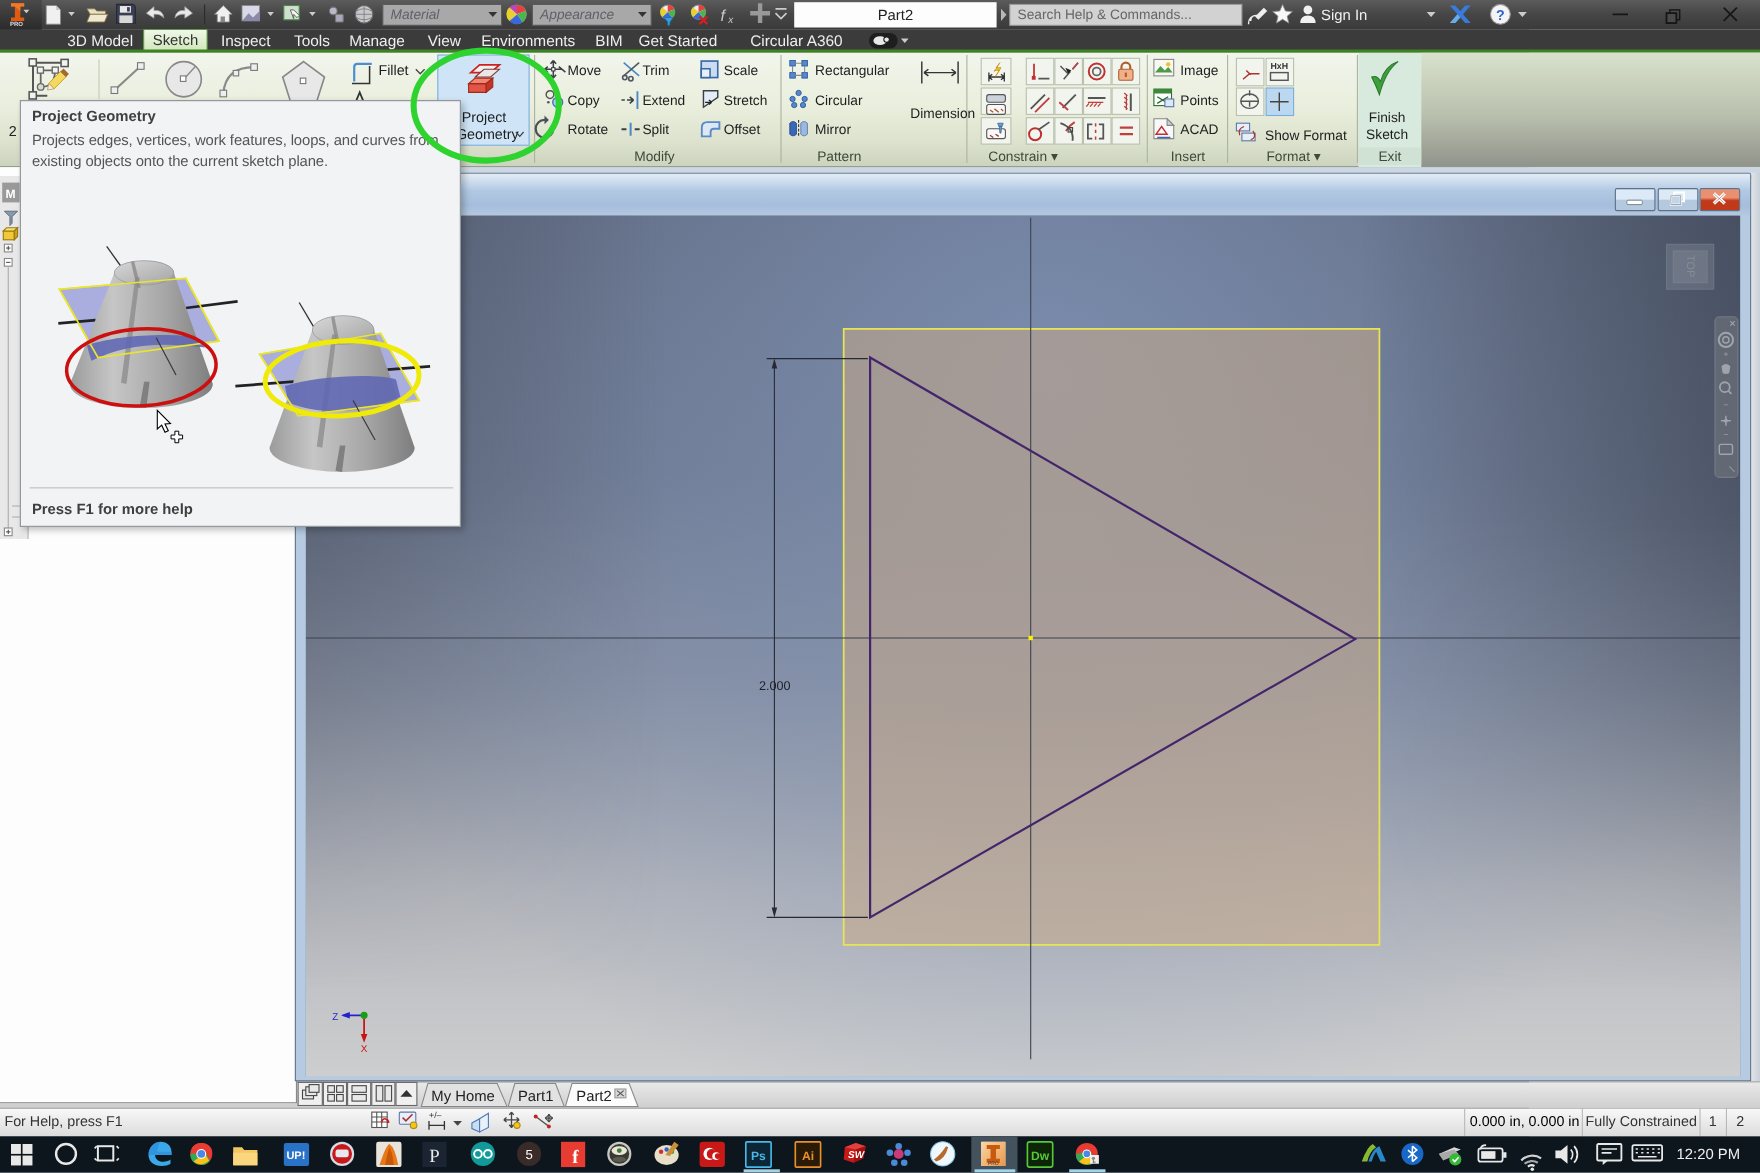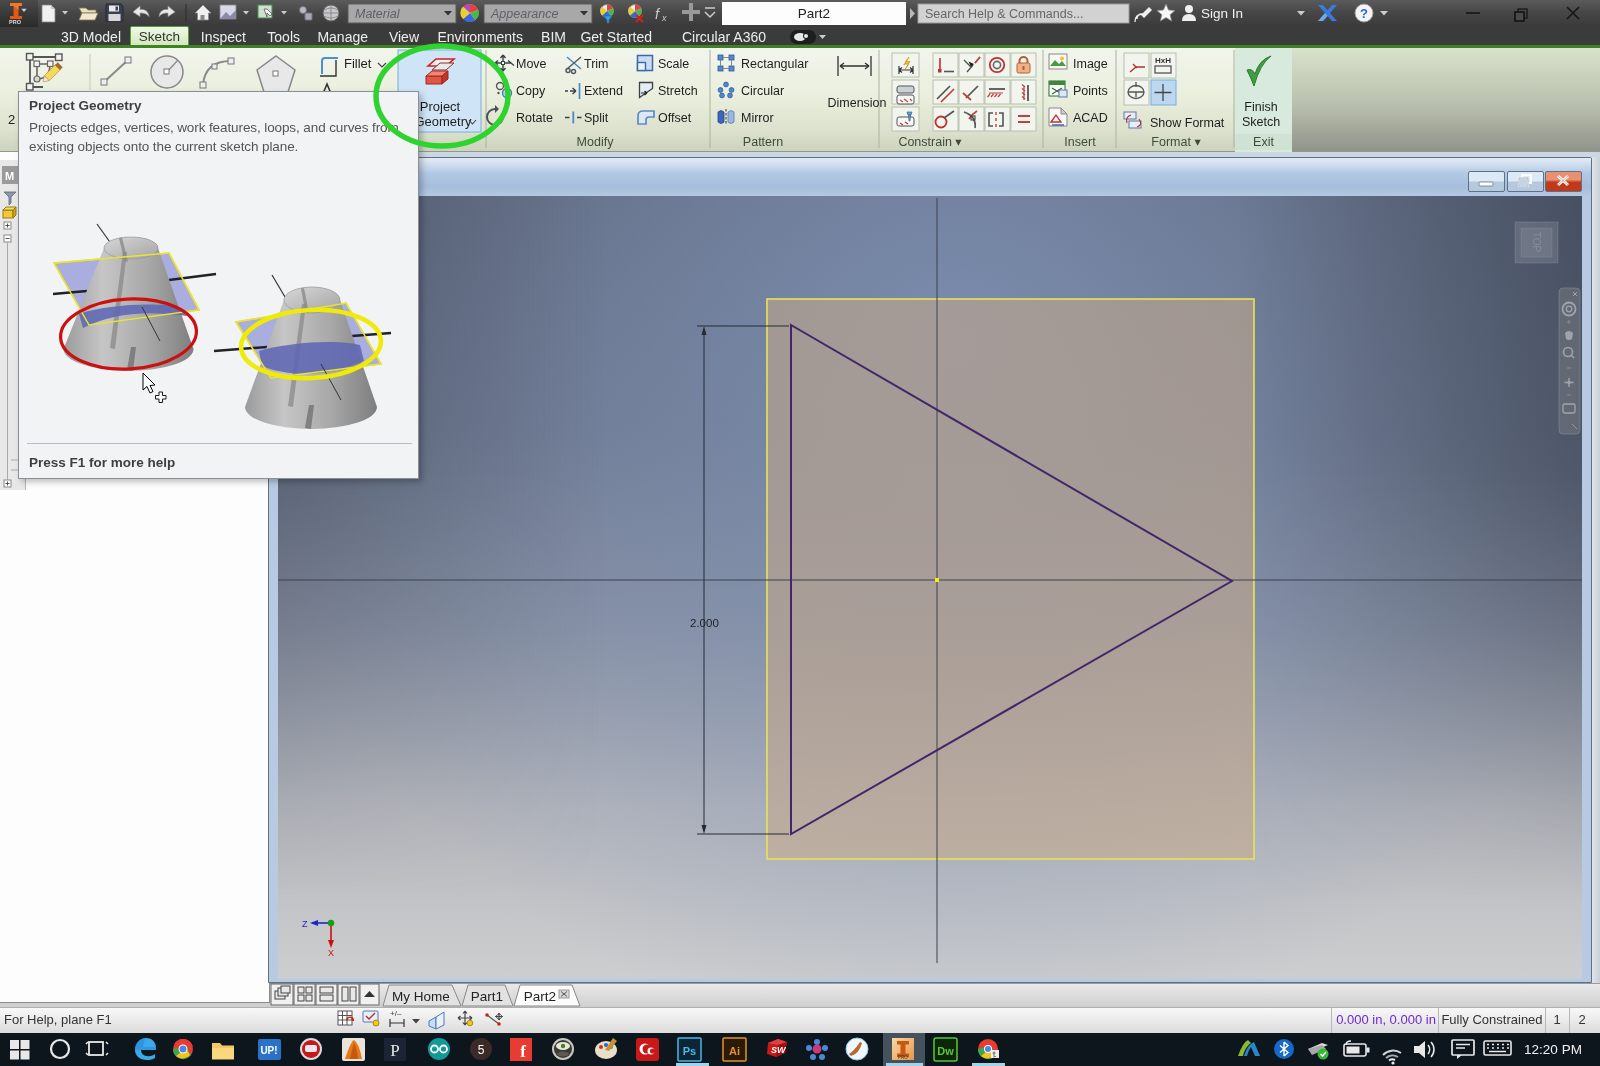--- a/index.html
+++ b/index.html
@@ -661,21 +661,21 @@
     <path d="M192,23 L198,2 h37 l8,21 Z" fill="#e2e2e2" stroke="#888"></path>
     <text x="217" y="18" font-size="13.5" fill="#222" text-anchor="middle">Part1</text>
     <path d="M244,23 L250,2 h52 l8,21 Z" fill="#fcfcfc" stroke="#888"></path>
     <text x="270" y="18" font-size="13.5" fill="#222" text-anchor="middle">Part2</text>
     <g transform="translate(289,7)">
         <rect width="10" height="8" fill="#d8d8d8" stroke="#999"></rect>
         <path d="M2,1.5 l6,5 m0,-5 l-6,5" stroke="#555" stroke-width="1"></path>
       </g>
   </svg>
   <div id="statusbar"></div>
-  <div class="abs" style="top:1012px;left:4px;font-size:13px;color:#333;">For Help, plane F1</div>
+  <div class="abs" style="top:1012px;left:4px;font-size:13px;color:#333;">For Help, press F1</div>
   <svg class="abs" style="top:1007px;left:330px;" width="190" height="26" viewBox="0 0 190 26">
     <g transform="translate(8,4)">
       <rect width="14" height="14" fill="#fff" stroke="#555"></rect>
       <path d="M0,4.5 h14 M0,9 h14 M4.5,0 v14 M9,0 v14" stroke="#555" stroke-width="1"></path>
       <path d="M8,9 a4,4 0 1 1 8,1 l-2.5,0 a2,2 0 1 0 -3.5,-0.5 Z" fill="#cc2020"></path>
     </g>
     <g transform="translate(33,4)">
       <rect width="15" height="11" rx="1" fill="#e8eef8" stroke="#5a78a8"></rect>
       <path d="M3,5 l3,3 l6,-6" stroke="#b03030" stroke-width="1.4" fill="none"></path>
       <circle cx="13" cy="12" r="3" fill="#f5c518" stroke="#b08a10"></circle>
@@ -698,21 +698,21 @@
       <circle cx="2" cy="4" r="1.8" fill="#cc2020" stroke="none"></circle>
         <circle cx="14" cy="13" r="1.8" fill="#cc2020" stroke="none"></circle>
       <path d="M14,2 v7 m-3.5,-3.5 h7" stroke="#444"></path>
         <path d="M14,2 l-1.5,2 M14,2 l1.5,2 M14,9 l-1.5,-2 M14,9 l1.5,-2 M10.5,5.5 l2,-1.5 M10.5,5.5 l2,1.5 M17.5,5.5 l-2,-1.5 M17.5,5.5 l-2,1.5" stroke="#444" stroke-width="1"></path>
     </g>
   </svg>
   <div class="abs" style="top:1007px;left:1331px;width:1px;height:26px;background:#b8b8b8;"></div>
   <div class="abs" style="top:1007px;left:1438px;width:1px;height:26px;background:#b8b8b8;"></div>
   <div class="abs" style="top:1007px;left:1545px;width:1px;height:26px;background:#b8b8b8;"></div>
   <div class="abs" style="top:1007px;left:1569px;width:1px;height:26px;background:#b8b8b8;"></div>
-  <div class="abs" style="top:1012px;left:1336px;width:100px;font-size:13px;color:#6d28d9;text-align:center;">0.000 in, 0.000 in</div>
+  <div class="abs" style="top:1012px;left:1336px;width:100px;font-size:13px;color:#000000;text-align:center;">0.000 in, 0.000 in</div>
   <div class="abs" style="top:1012px;left:1441px;width:102px;font-size:13px;color:#333;text-align:center;">Fully Constrained</div>
   <div class="abs" style="top:1012px;left:1546px;width:22px;font-size:13px;color:#333;text-align:center;">1</div>
   <div class="abs" style="top:1012px;left:1570px;width:24px;font-size:13px;color:#333;text-align:center;">2</div>
 
   <div id="taskbar"></div>
   <svg class="abs" style="top:1033px;left:0;" width="1600" height="33" viewBox="0 0 1600 33">
 
     <rect x="883" y="0" width="42" height="33" fill="#43525c"></rect>
     <rect x="676" y="30" width="33" height="3" fill="#9fd4ea"></rect>
     <rect x="886" y="30" width="37" height="3" fill="#9fd4ea"></rect>

